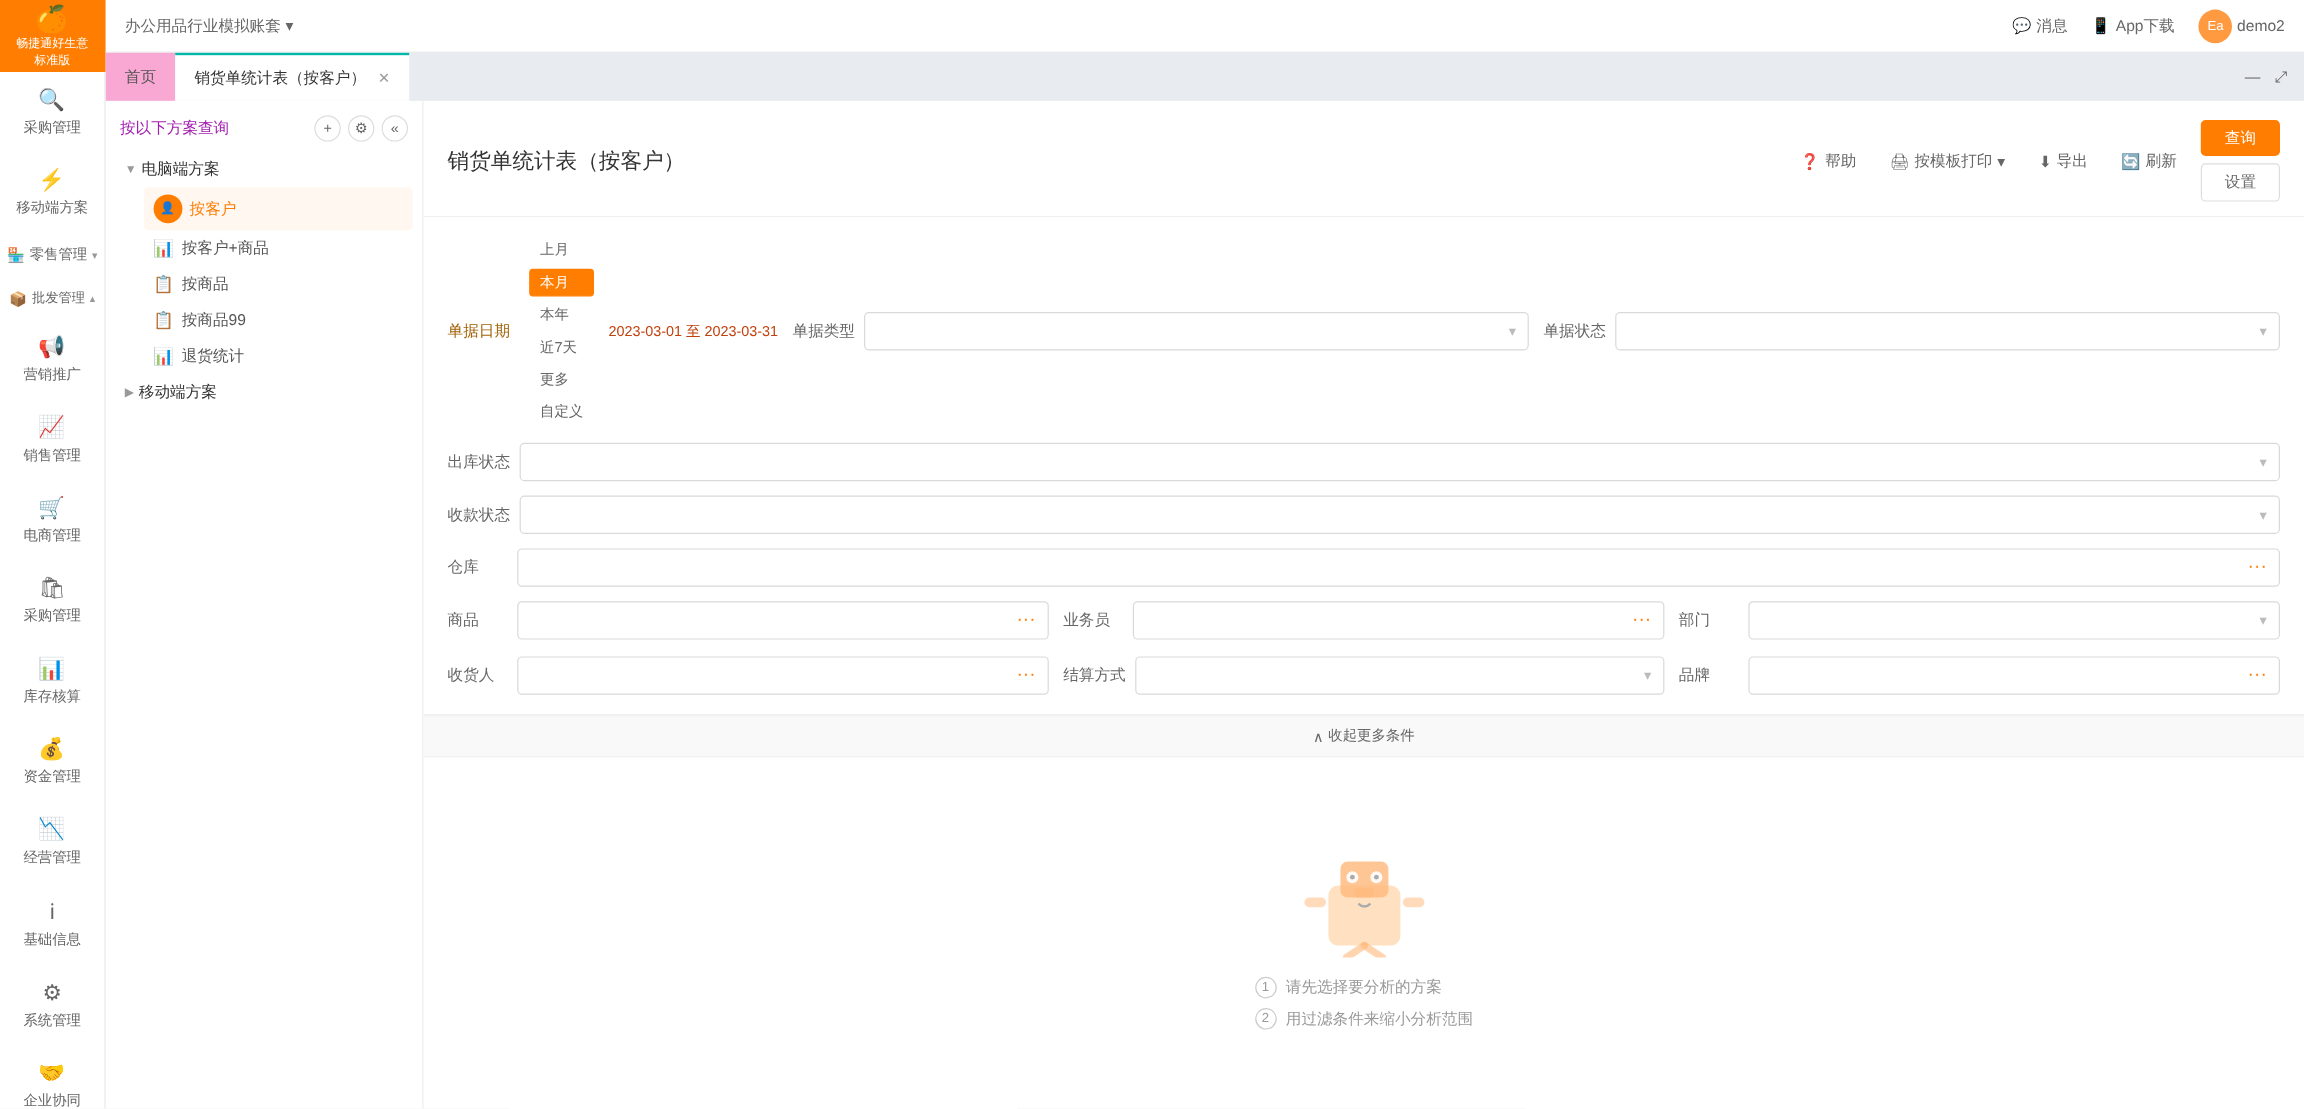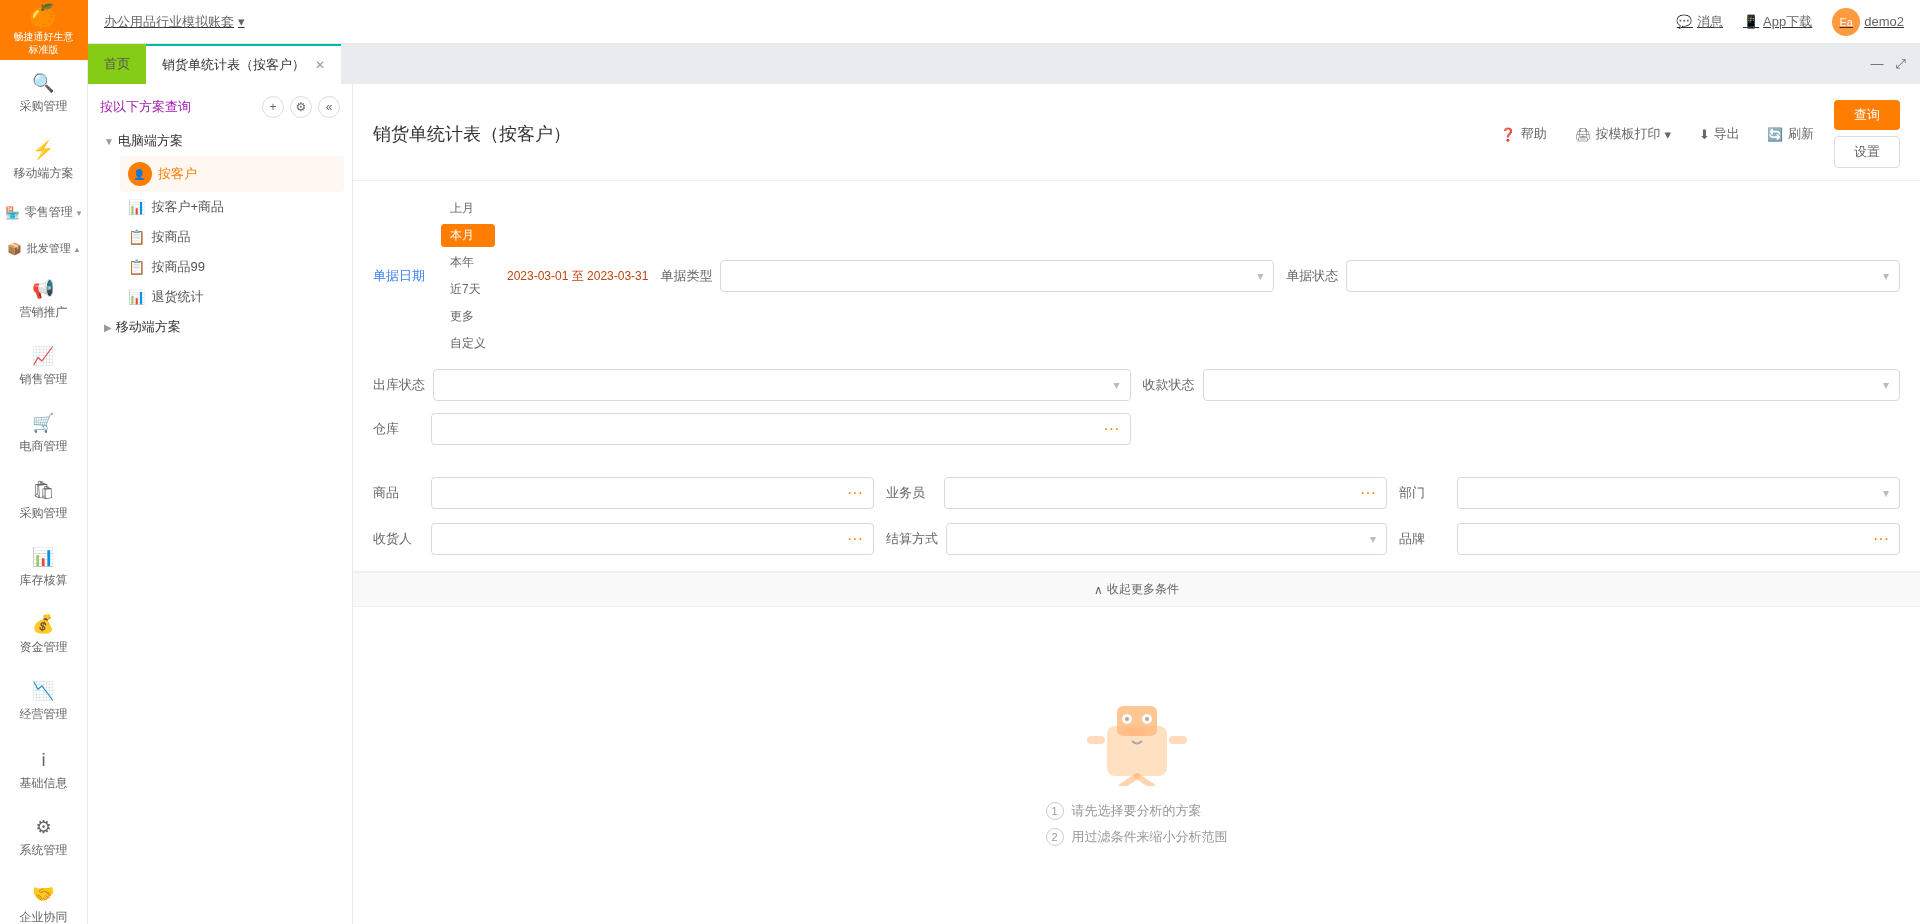--- a/index.html
+++ b/index.html
@@ -10,21 +10,21 @@
     .logo { width: 88px; height: 60px; background: #ff7d00; display: flex; flex-direction: column; align-items: center; justify-content: center; color: #fff; font-size: 11px; cursor: pointer; }
     .logo-icon { font-size: 22px; margin-bottom: 2px; }
     .sidebar-nav { width: 100%; flex: 1; overflow-y: auto; }
     .sidebar-item { width: 100%; padding: 12px 0; display: flex; flex-direction: column; align-items: center; cursor: pointer; font-size: 12px; color: #666; gap: 4px; }
     .sidebar-item .s-icon { font-size: 18px; }
 
     
     .main-area { flex: 1; display: flex; flex-direction: column; overflow: hidden; }
 
     
-    .top-header { height: 44px; background: #fff; display: flex; align-items: center; justify-content: space-between; padding: 0 16px; border-bottom: 1px solid #e8e8e8; flex-shrink: 0; text-decoration: underline; }
+    .top-header { height: 44px; background: #fff; display: flex; align-items: center; justify-content: space-between; padding: 0 16px; border-bottom: 1px solid #e8e8e8; flex-shrink: 0; }
     .header-left { display: flex; align-items: center; gap: 8px; color: #666; font-size: 13px; }
     .header-dropdown { display: flex; align-items: center; gap: 4px; cursor: pointer; }
     .header-right { display: flex; align-items: center; gap: 20px; color: #666; font-size: 13px; }
     .header-right-item { display: flex; align-items: center; gap: 4px; cursor: pointer; }
     .user-avatar { width: 28px; height: 28px; border-radius: 50%; background: #ff9a40; display: flex; align-items: center; justify-content: center; color: #fff; font-size: 11px; text-align: center; }
 
     
     .tab-bar { height: 40px; background: #f0f2f5; display: flex; align-items: center; padding: 0 0; flex-shrink: 0; }
     .tab { height: 40px; display: flex; align-items: center; padding: 0 16px; font-size: 13px; cursor: pointer; gap: 6px; background: #f0f2f5; color: #666; }
     .tab.active { background: #fff; color: #333; border-top: 2px solid #00b8a9; }
@@ -53,21 +53,21 @@
     
     .page-title-bar { padding: 16px 20px 12px; display: flex; align-items: center; justify-content: space-between; border-bottom: 1px solid #f0f0f0; background: #fff; }
     .page-title { font-size: 18px; font-weight: 500; color: #333; }
     .page-actions { display: flex; align-items: center; gap: 12px; }
     .action-btn { display: flex; align-items: center; gap: 4px; font-size: 13px; color: #666; cursor: pointer; padding: 4px 8px; }
     .btn-orange { background: #ff7d00; color: #fff; border: none; padding: 6px 20px; border-radius: 4px; font-size: 13px; cursor: pointer; }
     .btn-outline { border: 1px solid #ddd; background: #fff; padding: 6px 16px; border-radius: 4px; font-size: 13px; cursor: pointer; color: #666; }
 
     
     .filter-area { padding: 16px 20px; background: #fff; border-bottom: 1px solid #f0f0f0; }
-    .filter-label { font-size: 13px; color: #3b82f6; white-space: nowrap; margin-right: 8px; min-width: fit-content; }
+    .filter-label { font-size: 13px; color: #a16207; white-space: nowrap; margin-right: 8px; min-width: fit-content; }
     .date-shortcuts { display: flex; gap: 4px; flex-direction: column; }
     .date-btn { padding: 2px 8px; font-size: 12px; border-radius: 3px; cursor: pointer; border: 1px solid transparent; color: #666; }
     .date-btn.active { background: #ff7d00; color: #fff; border-color: #ff7d00; }
     .date-range-text { font-size: 12px; color: #c2410c; margin-left: 4px; }
 
     
     .collapse-bar { display: flex; align-items: center; justify-content: center; padding: 8px; cursor: pointer; color: #666; font-size: 12px; gap: 4px; background: #f9f9f9; border-top: 1px solid #f0f0f0; border-bottom: 1px solid #f0f0f0; }
 
     
     .empty-state { flex: 1; display: flex; flex-direction: column; align-items: center; justify-content: center; gap: 16px; }
@@ -177,21 +177,21 @@
       <div class="header-right-item">
         <div class="user-avatar">
           <span>Ea</span>
         </div>
         <span>demo2</span>
       </div>
     </div>
   </div>
 
   <div class="tab-bar" style="background:#e8ecf0;">
-    <div class="tab" style="background:#84cc16;color:#555;">
+    <div class="tab" style="background:#f9a8d4;color:#555;">
       <span>首页</span>
     </div>
     <div class="tab active" style="background:#fff;border-top:2px solid #00b8a9;">
       <span>销货单统计表（按客户）</span>
       <span class="tab-close">✕</span>
     </div>
     <div style="flex:1;display:flex;justify-content:flex-end;padding-right:8px;">
       <span style="padding:0 6px;cursor:pointer;color:#666;">—</span>
       <span style="padding:0 6px;cursor:pointer;color:#666;">⤢</span>
     </div>
@@ -313,21 +313,21 @@
 
           <div class="filter-cell">
             <span class="filter-cell-label">单据状态</span>
             <div class="filter-cell-input">
               <span class="fci-text"></span>
               <span style="color:#bbb;font-size:12px;">▾</span>
             </div>
           </div>
         </div>
 
-        <div style="display:grid;grid-template-columns:1fr 1fr;gap:12px;margin-bottom:32px;align-items:center;">
+        <div style="display:grid;grid-template-columns:1fr;gap:12px;margin-bottom:12px;align-items:center;">
           <div class="filter-cell">
             <span class="filter-cell-label">出库状态</span>
             <div class="filter-cell-input">
               <span class="fci-text"></span>
               <span style="color:#bbb;font-size:12px;">▾</span>
             </div>
           </div>
           <div class="filter-cell">
             <span class="filter-cell-label">收款状态</span>
             <div class="filter-cell-input">

